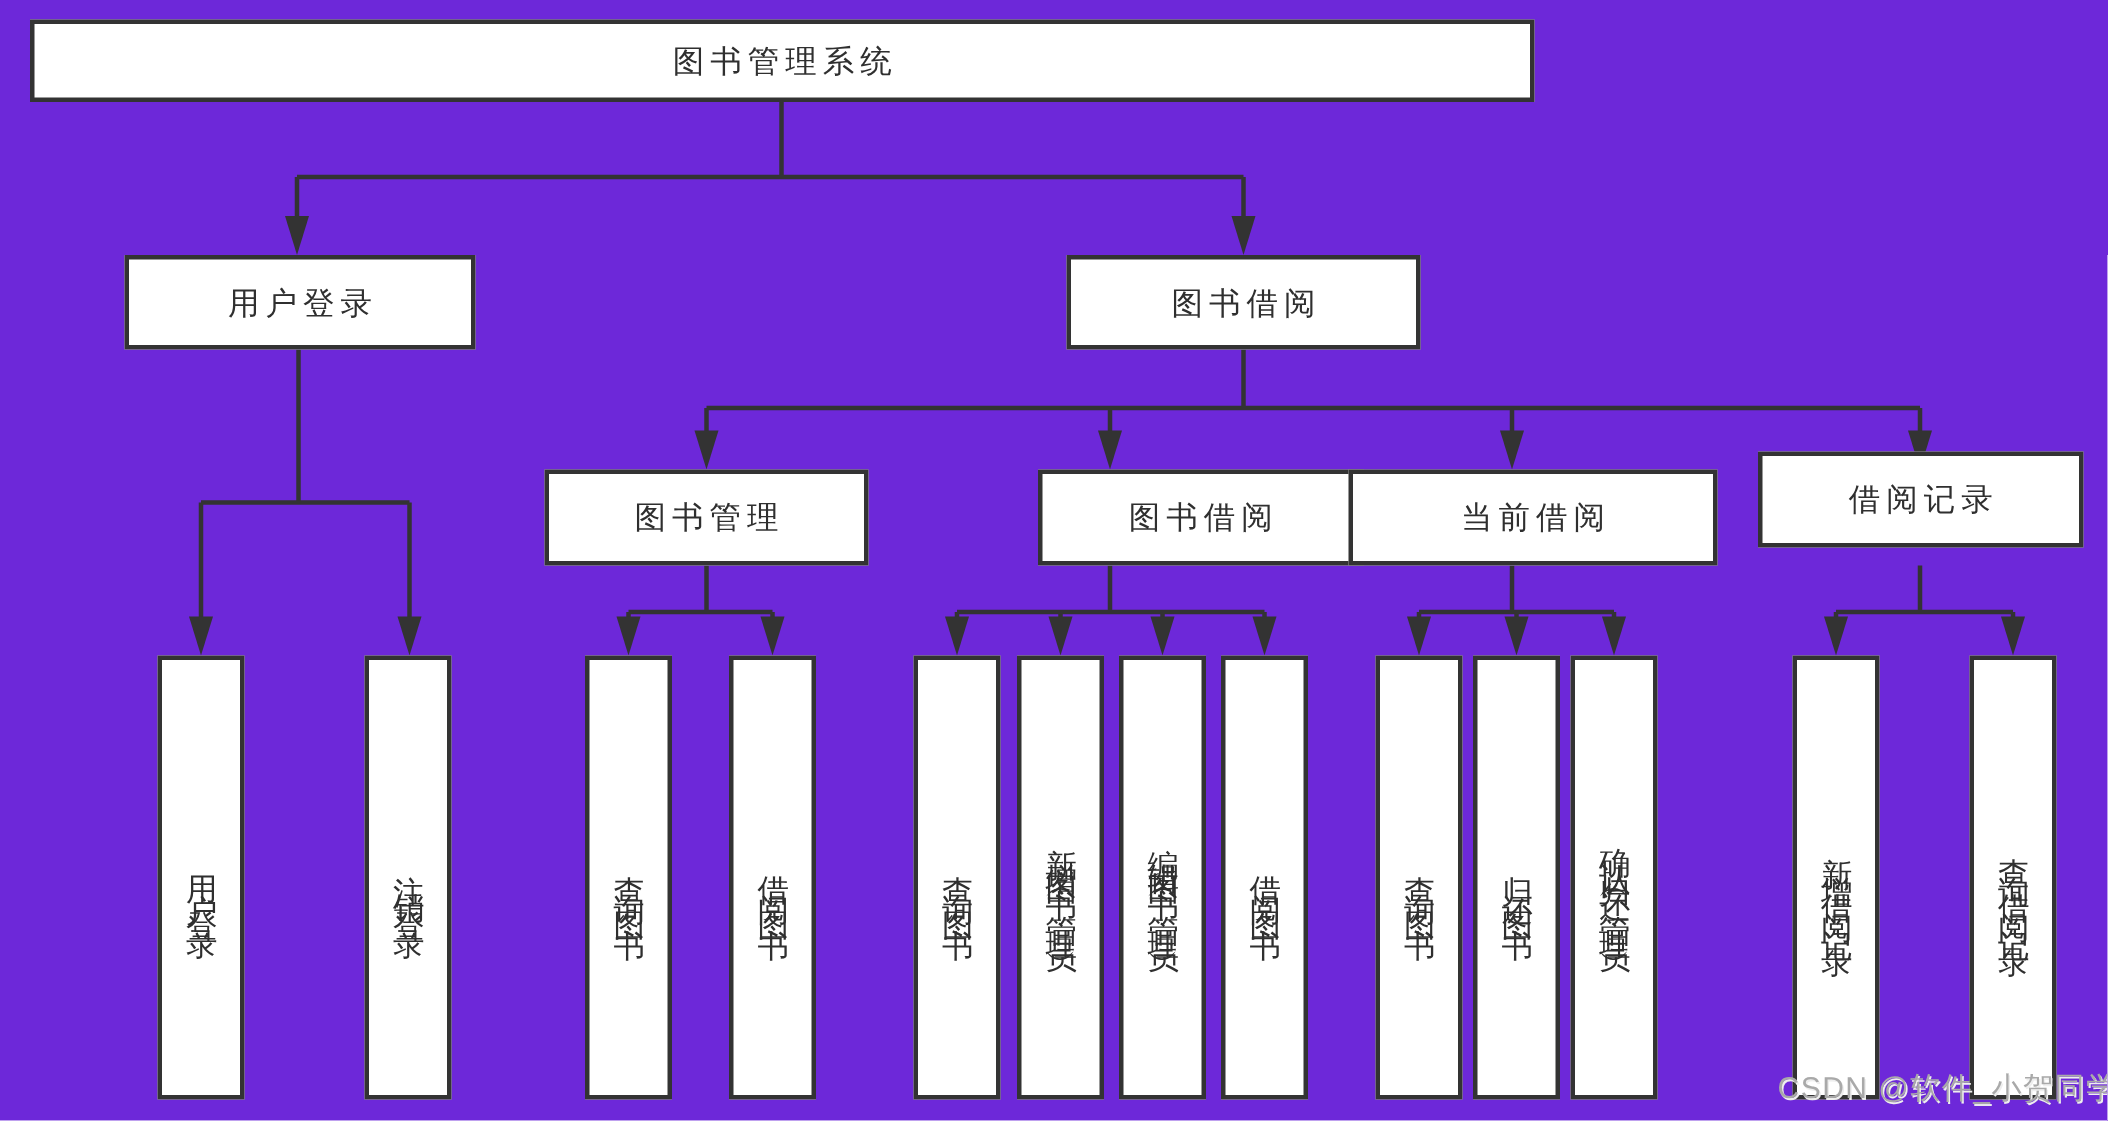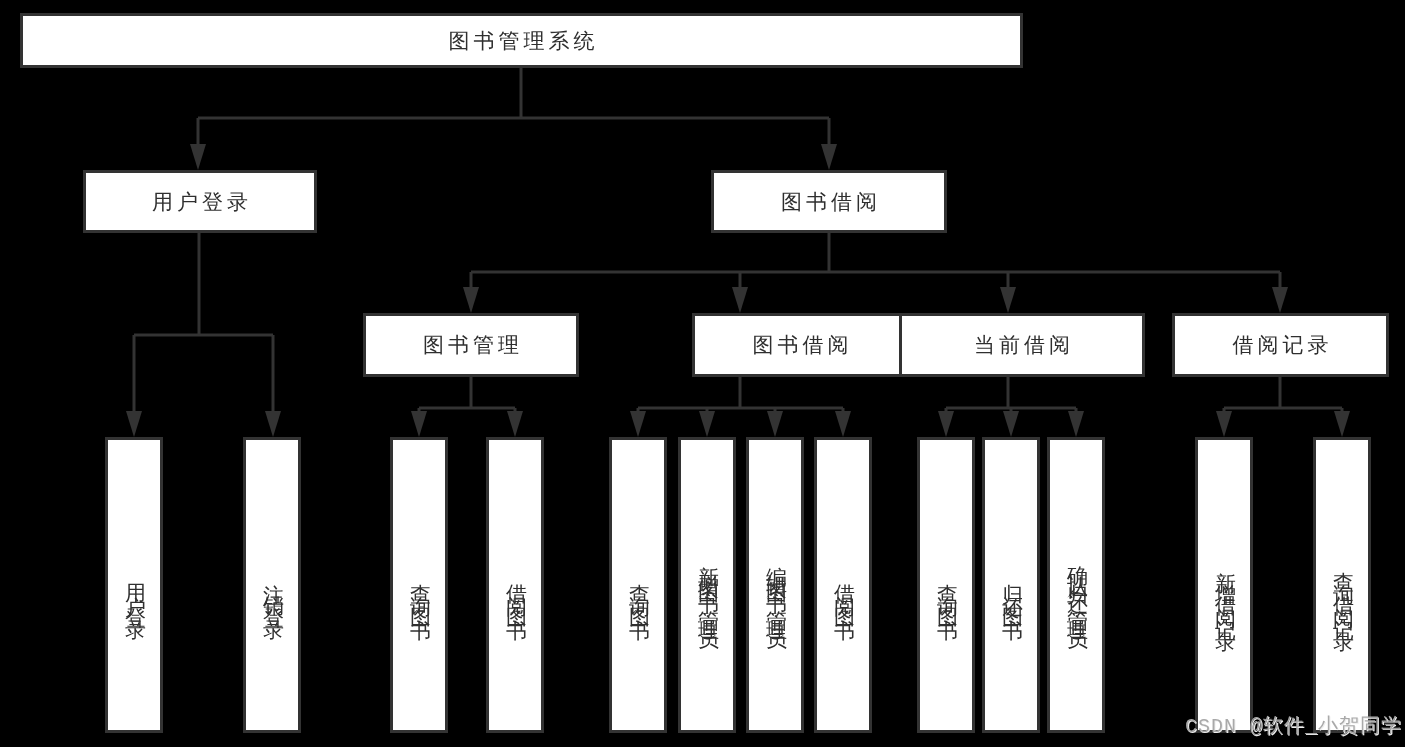--- a/index.html
+++ b/index.html
@@ -1,22 +1,22 @@
 <!DOCTYPE html>
 <html><head>
 <meta charset="utf-8">
 <style>
   html, body { margin: 0; padding: 0; background: #ffffff; }
   .canvas {
     position: relative;
     width: 1405px;
     height: 747px;
-    background: #000000;
+    background: #6d28d9;
     overflow: hidden;
-    font-family: Liberation Mono, monospace;
+    font-family: Liberation Sans, sans-serif;
     color: #2f2f2f;
   }
   .connector-layer {
     position: absolute;
     left: 0; top: 0;
     width: 1405px; height: 747px;
   }
   .box {
     position: absolute;
     box-sizing: border-box;
@@ -105,21 +105,21 @@
 
   <div class="box" style="left:363px; top:313px; width:216px; height:64px;">
     <span class="hlabel">图书管理</span>
   </div>
   <div class="box" style="left:656px; top:313px; width:217px; height:64px;margin-left:36px;">
     <span class="hlabel">图书借阅</span>
   </div>
   <div class="box" style="left:899px; top:313px; width:246px; height:64px;">
     <span class="hlabel">当前借阅</span>
   </div>
-  <div class="box" style="left:1172px; top:313px; width:217px; height:64px;">
+  <div class="box" style="left:1172px; top:301px; width:217px; height:64px;">
     <span class="hlabel">借阅记录</span>
   </div>
 
   <div class="box" style="left:105px; top:437px; width:58px; height:296px;">
     <span class="vlabel">用户登录</span>
   </div>
   <div class="box" style="left:243px; top:437px; width:58px; height:296px;">
     <span class="vlabel">注销登录</span>
   </div>
 

